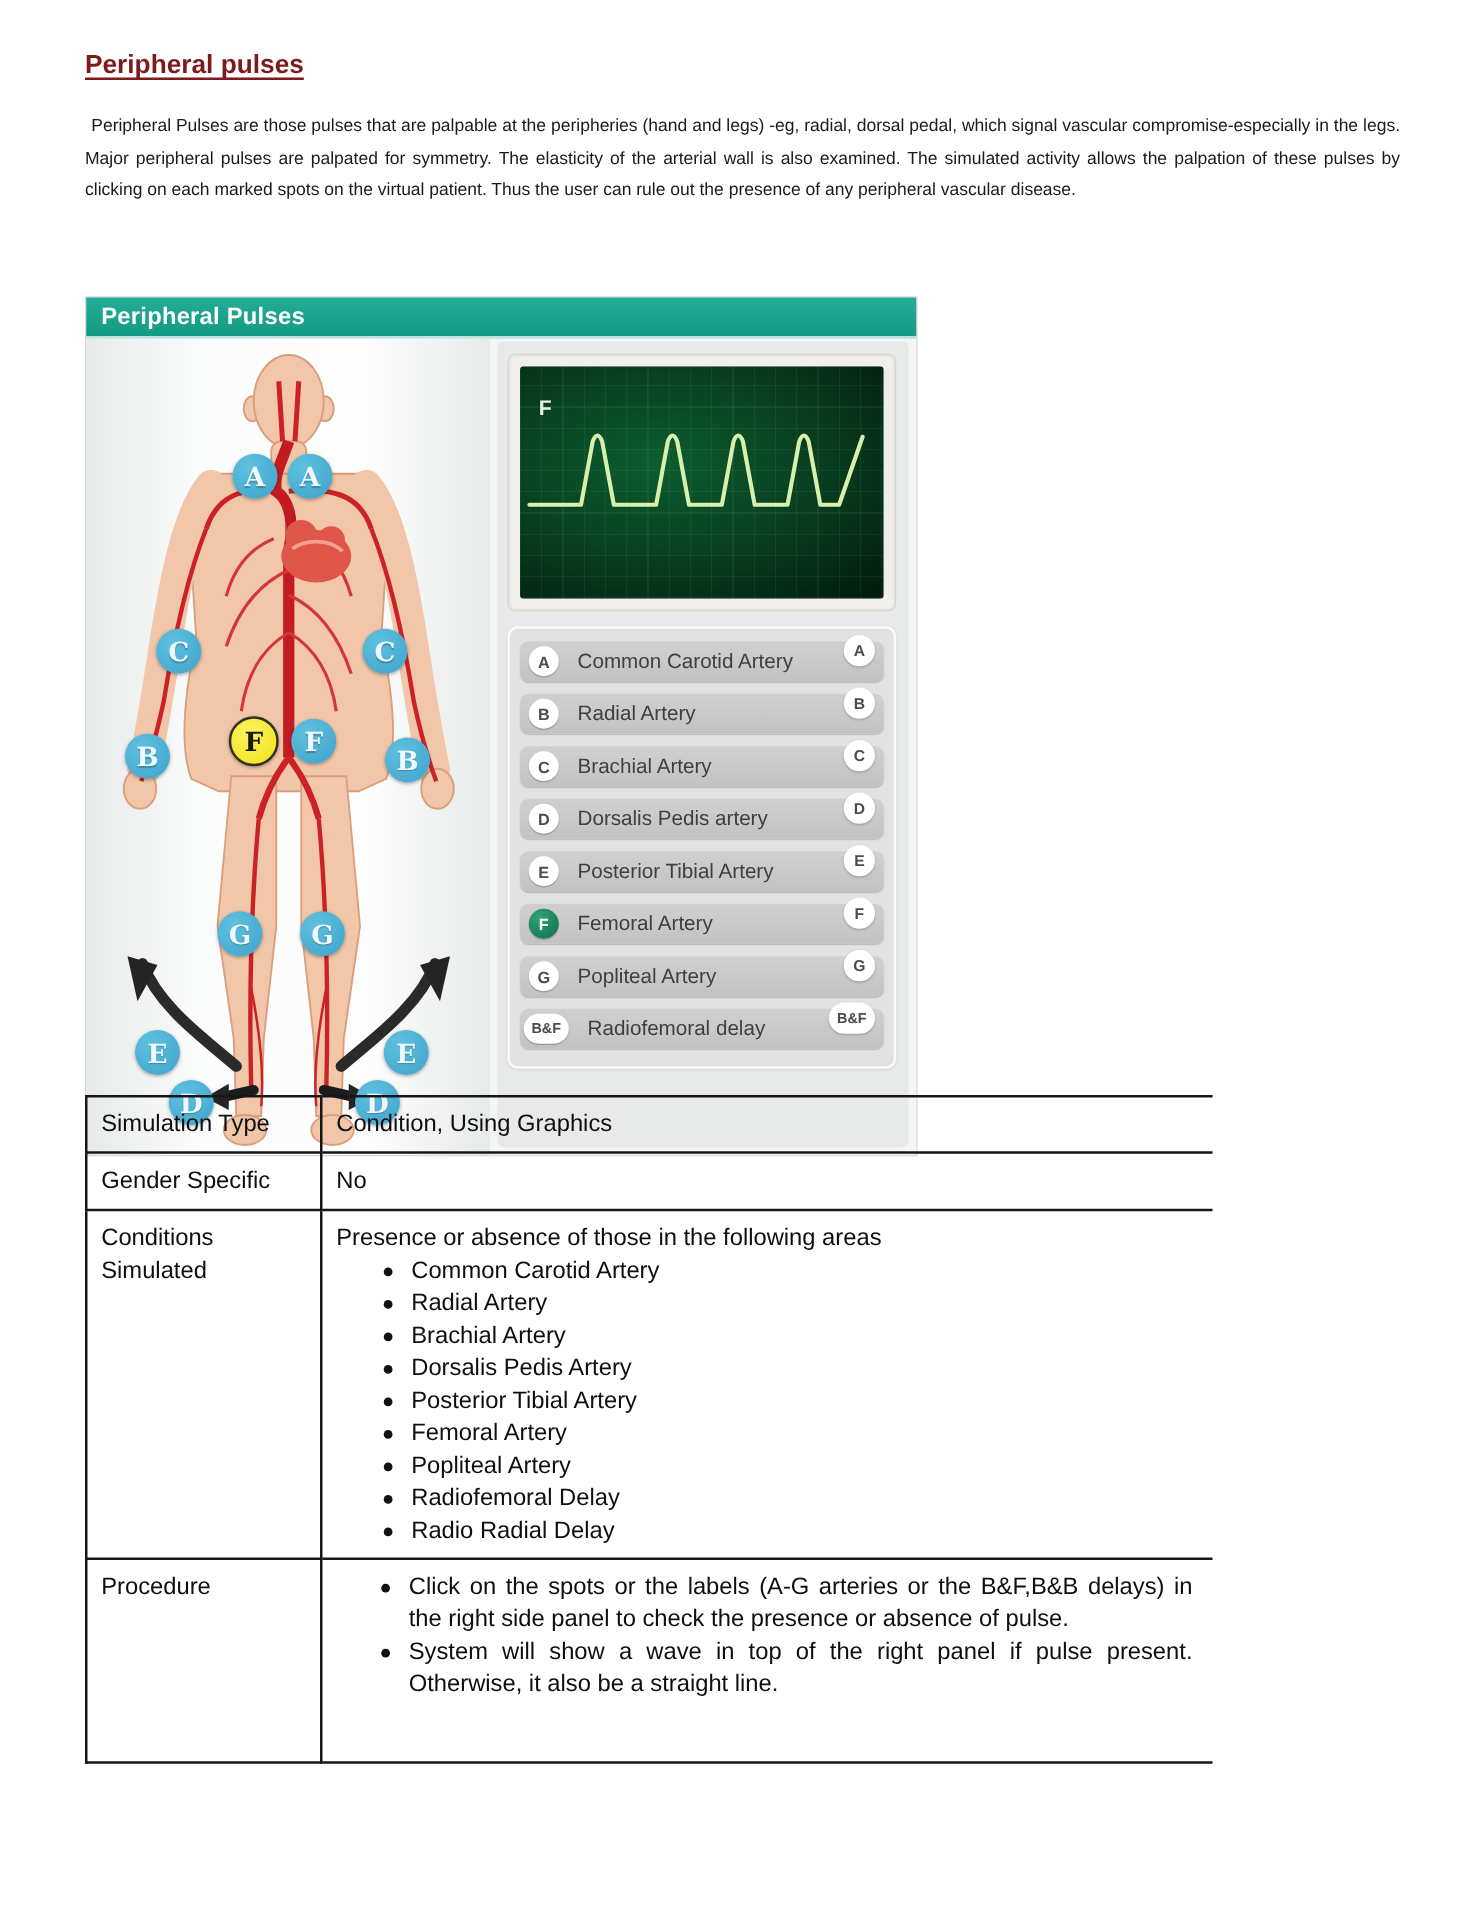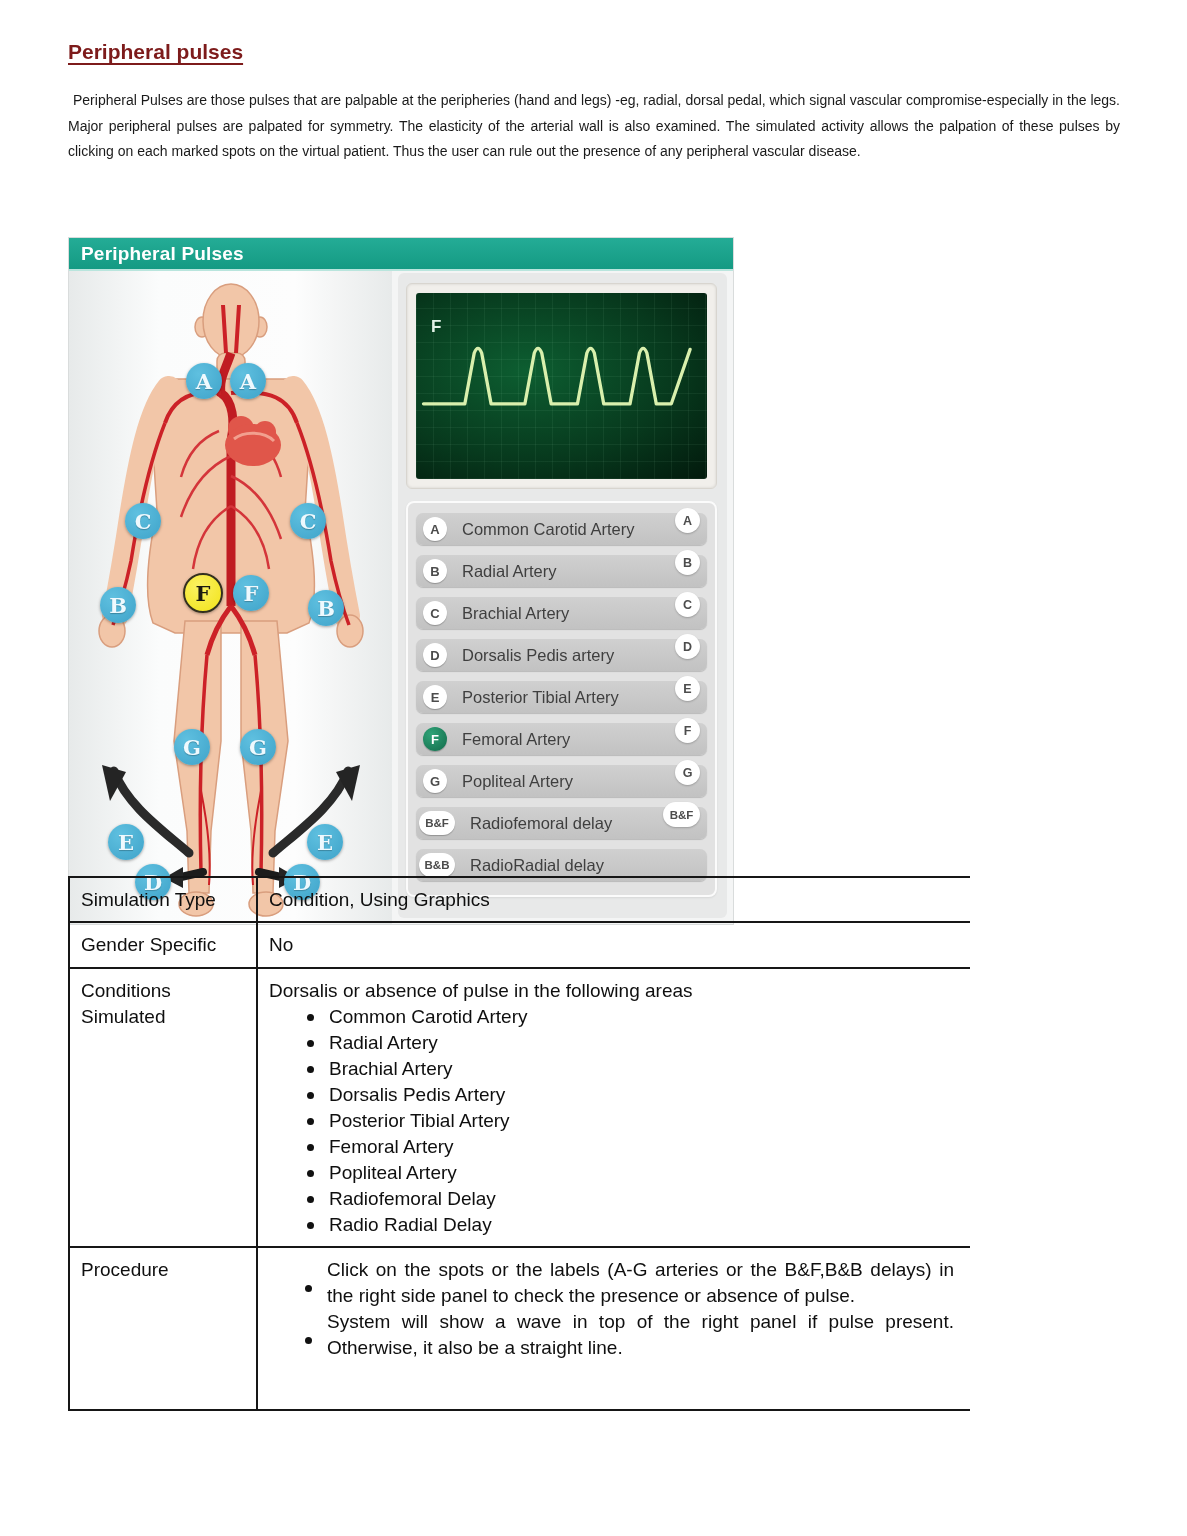--- a/index.html
+++ b/index.html
@@ -102,21 +102,21 @@
   .spec col.c1{width:188px;}
   .spec tr.r1{height:45px;}
   .spec tr.r2{height:46px;margin-top:36px;}
   .spec tr.r3{height:267px;padding-left:37px;}
   .spec tr.r4{height:163px;}
   .bullets{margin-top:0;}
   .bullet{display:flex;padding-left:38px;}
   .bullet .dot{flex:0 0 7px;width:7px;height:7px;border-radius:50%;background:#111;margin:10px 15px 0 0;}
   .bullet .btxt{flex:1;}
   .r4 .bullet .btxt{text-align:justify;}
-  .r4 .bullet{padding-left:36px;padding-right:6px;align-items:center;}
+  .r4 .bullet{padding-left:36px;padding-right:6px;}
 </style>
 </head>
 <body>
 
 <div class="page">
 
   <div class="doc-title">Peripheral pulses</div>
   <div class="doc-intro">Peripheral Pulses are those pulses that are palpable at the peripheries (hand and legs) -eg, radial, dorsal pedal, which signal vascular compromise-especially in the legs. Major peripheral pulses are palpated for symmetry. The elasticity of the arterial wall is also examined. The simulated activity allows the palpation of these pulses by clicking on each marked spots on the virtual patient. Thus  the user can rule out the presence of any peripheral vascular disease.</div>
 
   <div class="sim">
@@ -245,24 +245,20 @@
           <div class="lrow">
             <span class="lbadge">G</span>
             <span class="llabel">Popliteal Artery</span>
             <span class="rbadge">G</span>
           </div>
           <div class="lrow">
             <span class="lbadge pill">B&amp;F</span>
             <span class="llabel">Radiofemoral delay</span>
             <span class="rbadge pill">B&amp;F</span>
           </div>
-          <div class="lrow">
-            <span class="lbadge pill">B&amp;B</span>
-            <span class="llabel">RadioRadial delay</span>
-          </div>
         </div>
       </div>
     </div>
   </div>
 
   <table class="spec">
     <colgroup>
         <col class="c1">
         <col>
       </colgroup>
@@ -271,21 +267,21 @@
       <td>Simulation Type</td>
       <td>Condition, Using Graphics</td>
     </tr>
     <tr class="r2">
       <td>Gender Specific</td>
       <td>No</td>
     </tr>
     <tr class="r3">
       <td>Conditions Simulated</td>
       <td>
-        <div>Dorsalis or absence of pulse in the following areas</div>
+        <div>Presence or absence of those in the following areas</div>
         <div class="bullets">
           <div class="bullet">
                 <span class="dot"></span>
                 <span class="btxt">Common Carotid Artery</span>
               </div>
           <div class="bullet">
                 <span class="dot"></span>
                 <span class="btxt">Radial Artery</span>
               </div>
           <div class="bullet">

